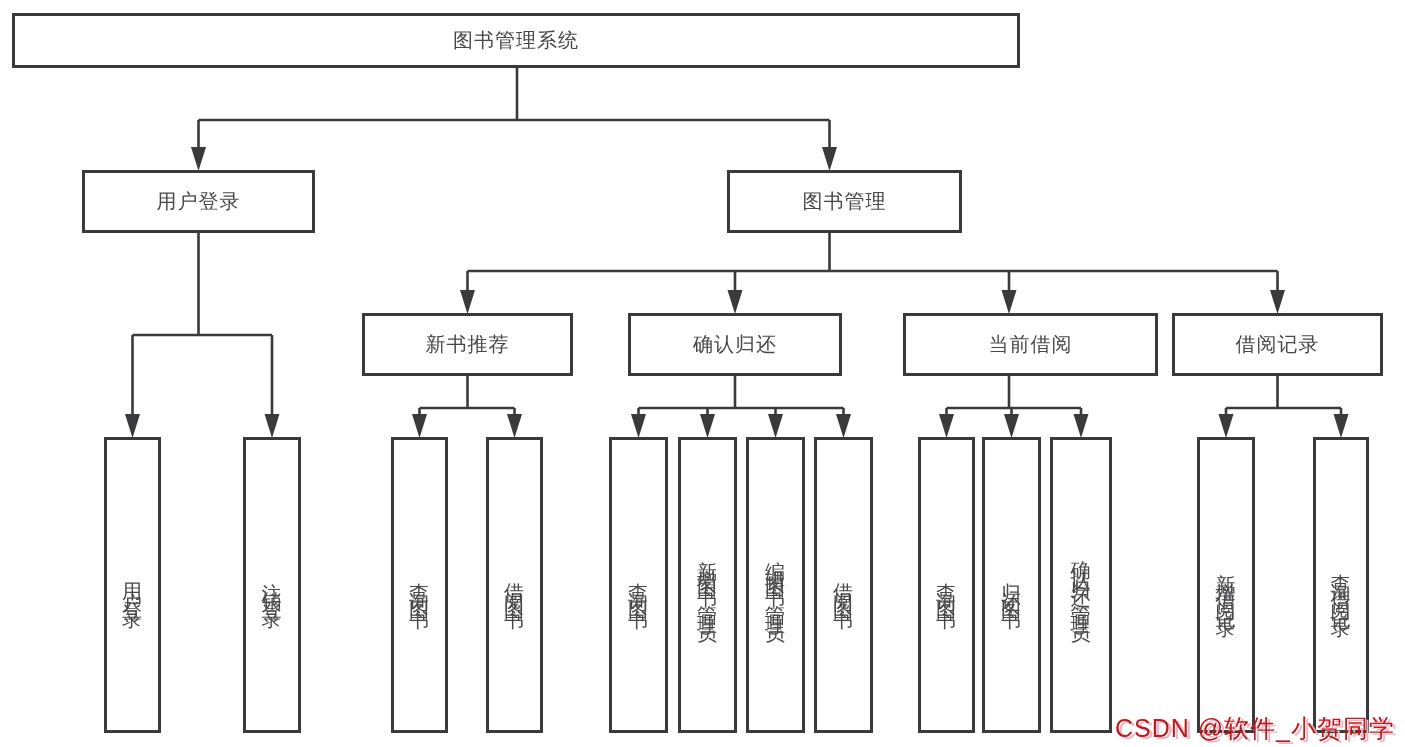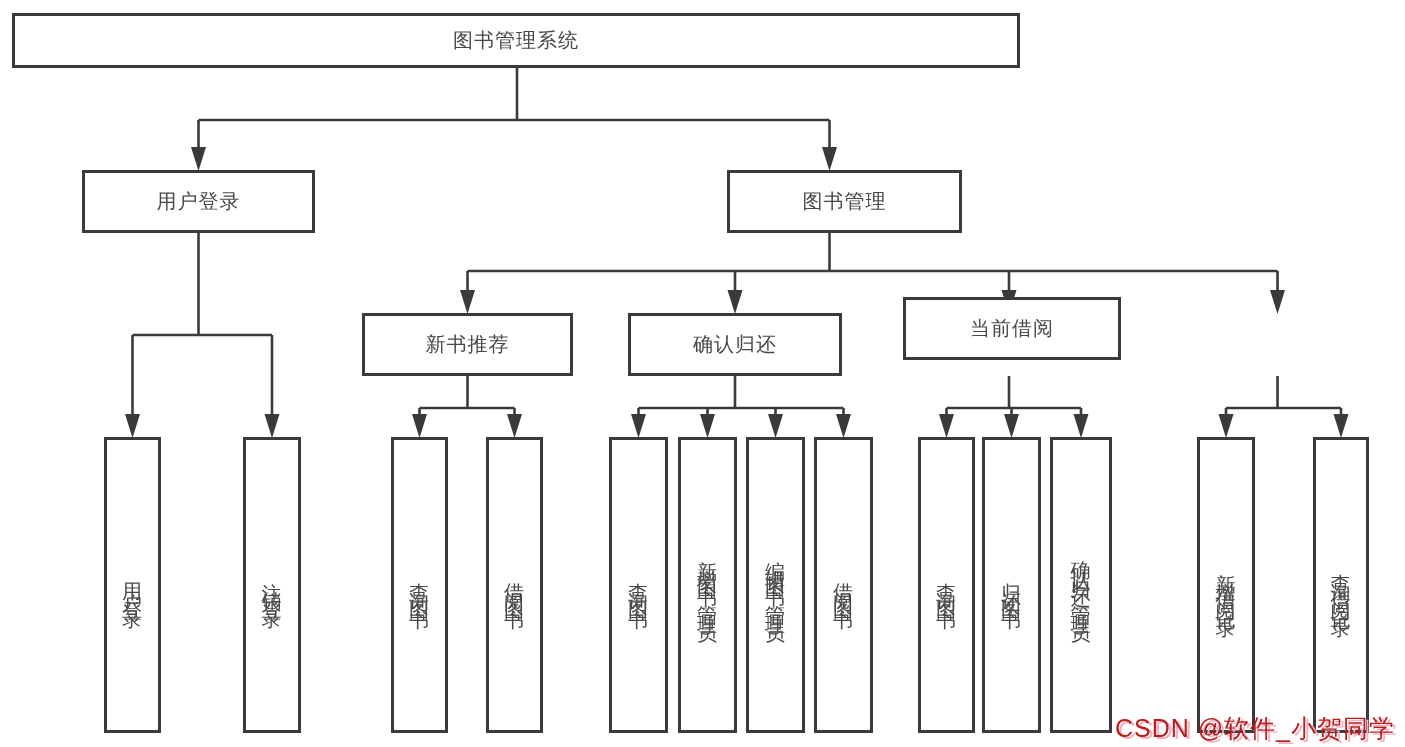--- a/index.html
+++ b/index.html
@@ -134,22 +134,25 @@
   <div class="box" style="left:712px; top:170px; width:235px; height:63px;margin-left:15px;">
     <span>图书管理</span>
   </div>
 
   <div class="box" style="left:362px; top:313px; width:211px; height:63px;">
     <span>新书推荐</span>
   </div>
   <div class="box" style="left:628px; top:313px; width:214px; height:63px;">
     <span>确认归还</span>
   </div>
-  <div class="box" style="left:903px; top:297px; width:218px; height:63px;">
+  <div class="box" style="left:903px; top:313px; width:255px; height:63px;">
     <span>当前借阅</span>
+  </div>
+  <div class="box" style="left:1172px; top:313px; width:211px; height:63px;">
+    <span>借阅记录</span>
   </div>
 
   <div class="vbox" style="left:104px; top:437px; width:57px; height:296px;">
     <span class="vlabel">用户登录</span>
   </div>
   <div class="vbox" style="left:243px; top:437px; width:58px; height:296px;">
     <span class="vlabel">注销登录</span>
   </div>
 
   <div class="vbox" style="left:391px; top:437px; width:57px; height:296px;">

